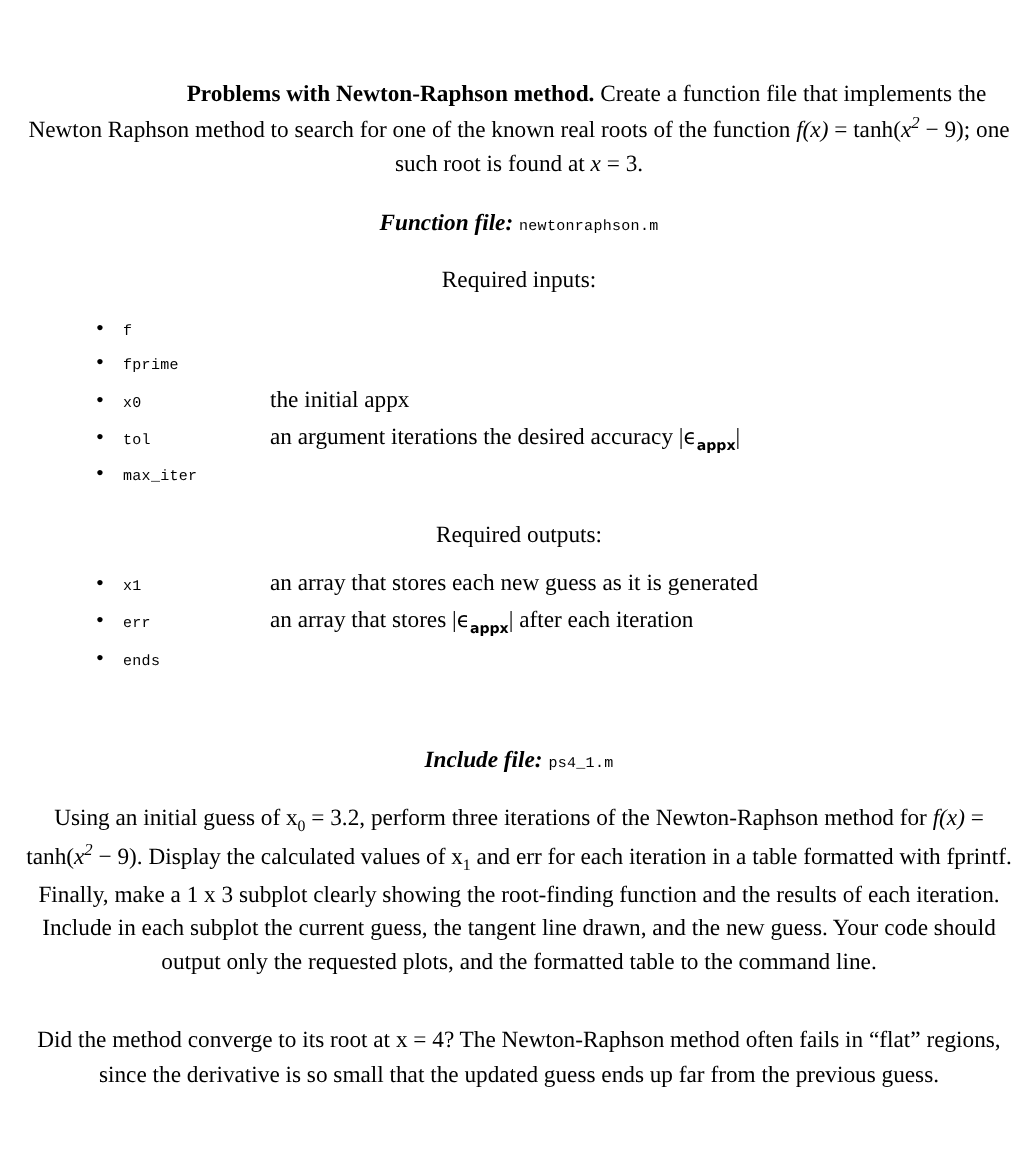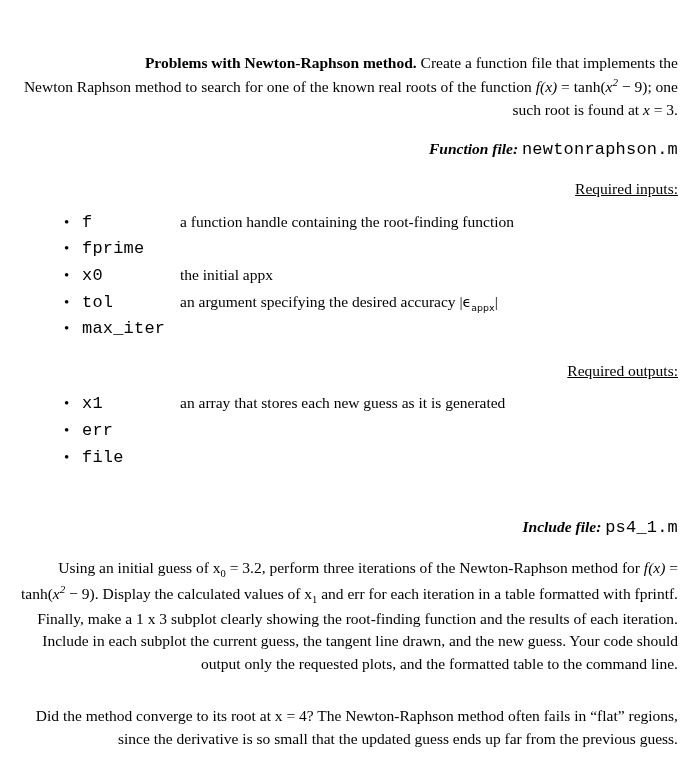--- a/index.html
+++ b/index.html
@@ -28,38 +28,38 @@
     position: absolute;
     left: 14px;
     top: 52px;
     width: 664px;
   }
 
   p { margin: 0; }
 
   .para {
     margin: 0 0 0 0;
-    text-align: right;
+    text-align: center;
   }
   .para.intro { text-indent: 90px; }
   .gap-md { height: 16px; }
   .gap-lg { height: 30px; }
   .gap-xl { height: 44px; }
 
   .strong-title {
     font-weight: bold;
   }
   .seclabel {
     font-weight: bold;
     font-style: italic;
   }
 
   code, .mono {
     font-family: "Liberation Mono", "DejaVu Sans Mono", monospace;
-    font-size: 17px;
+    font-size: 10px;
     letter-spacing: 0.2px;
   }
 
   
   .mi {
     font-family: "Liberation Serif", "DejaVu Serif", serif;
     font-style: italic;
   }
   .mop {
     font-family: "Liberation Serif", "DejaVu Serif", serif;
@@ -68,21 +68,21 @@
   .sup { font-size: 0.72em; vertical-align: super; font-style: italic; }
   .sub { font-size: 0.68em; vertical-align: sub; font-style: normal; }
   .eps {
     font-family: "DejaVu Sans", "Liberation Sans", sans-serif;
     font-size: 0.92em;
   }
   .eps .sub {
     font-family: "DejaVu Sans", "Liberation Sans", sans-serif;
     font-size: 0.66em;
     vertical-align: sub;
-    font-weight: normal;
+    font-weight: bold;
   }
   .bar { font-family: "Liberation Serif", "DejaVu Serif", serif; }
 
   
   .deflist {
     list-style: none;
     margin: 0;
     padding: 0;
   }
   .defitem {
@@ -97,21 +97,21 @@
     font-size: 15px;
     line-height: 1.45;
   }
   .term {
     flex: 0 0 98px;
     width: 98px;
   }
   .desc {
     flex: 1 1 auto;
   }
-  .listhead { margin: 0 0 10px 0; text-decoration: underline; }
+  .listhead { margin: 0 0 10px 0; }
 </style>
 </head>
 <body>
 
 <div class="page">
   <div class="content">
 
     <p class="para intro"><span class="strong-title">Problems with Newton-Raphson method.</span><span> Create a function file that implements the Newton Raphson method to search for one of the known real roots of the function </span><span class="mi">f</span><span class="mi">(x)</span><span class="mop"> = </span><span class="mop">tanh</span><span class="mop">(</span><span class="mi">x</span><span class="sup">2</span><span class="mop"> − 9)</span><span>; one such root is found at </span><span class="mi">x</span><span> = 3.</span></p>
 
     <div class="gap-md"></div>
@@ -119,59 +119,59 @@
     <p class="para"><span class="seclabel">Function file:</span> <code>newtonraphson.m</code></p>
 
     <div class="gap-md"></div>
 
     <p class="para listhead">Required inputs:</p>
 
     <ul class="deflist">
       <li class="defitem">
         <span class="bullet">•</span>
         <code class="term">f</code>
-        <span class="desc">a function handle containing the root-finding function</span>
       </li>
       <li class="defitem">
         <span class="bullet">•</span>
         <code class="term">fprime</code>
       </li>
       <li class="defitem">
         <span class="bullet">•</span>
         <code class="term">x0</code>
         <span class="desc">the initial appx</span>
       </li>
       <li class="defitem">
         <span class="bullet">•</span>
         <code class="term">tol</code>
-        <span class="desc"><span>an argument specifying the desired accuracy </span><span class="bar">|</span><span class="eps"><span>ϵ</span><span class="sub">appx</span></span><span class="bar">|</span></span>
+        <span class="desc"><span>an argument iterations the desired accuracy </span><span class="bar">|</span><span class="eps"><span>ϵ</span><span class="sub">appx</span></span><span class="bar">|</span></span>
       </li>
       <li class="defitem">
         <span class="bullet">•</span>
         <code class="term">max_iter</code>
       </li>
     </ul>
 
     <div class="gap-md"></div>
 
     <p class="para listhead">Required outputs:</p>
 
     <ul class="deflist">
       <li class="defitem">
         <span class="bullet">•</span>
         <code class="term">x1</code>
         <span class="desc">an array that stores each new guess as it is generated</span>
       </li>
       <li class="defitem">
         <span class="bullet">•</span>
         <code class="term">err</code>
+        <span class="desc"><span>an array that stores </span><span class="bar">|</span><span class="eps"><span>ϵ</span><span class="sub">appx</span></span><span class="bar">|</span><span> after each iteration</span></span>
       </li>
       <li class="defitem">
         <span class="bullet">•</span>
-        <code class="term">file</code>
+        <code class="term">ends</code>
       </li>
     </ul>
 
     <div class="gap-xl"></div>
 
     <p class="para"><span class="seclabel">Include file:</span> <code>ps4_1.m</code></p>
 
     <div class="gap-md"></div>
 
     <p class="para"><span>Using an initial guess of x</span><span class="sub">0</span><span> = 3.2, perform three iterations of the Newton-Raphson method for </span><span class="mi">f</span><span class="mi">(x)</span><span class="mop"> = </span><span class="mop">tanh</span><span class="mop">(</span><span class="mi">x</span><span class="sup">2</span><span class="mop"> − 9)</span><span>. Display the calculated values of x</span><span class="sub">1</span><span> and err for each iteration in a table formatted with fprintf. Finally, make a 1 x 3 subplot clearly showing the root-finding function and the results of each iteration. Include in each subplot the current guess, the tangent line drawn, and the new guess. Your code should output only the requested plots, and the formatted table to the command line.</span></p>

